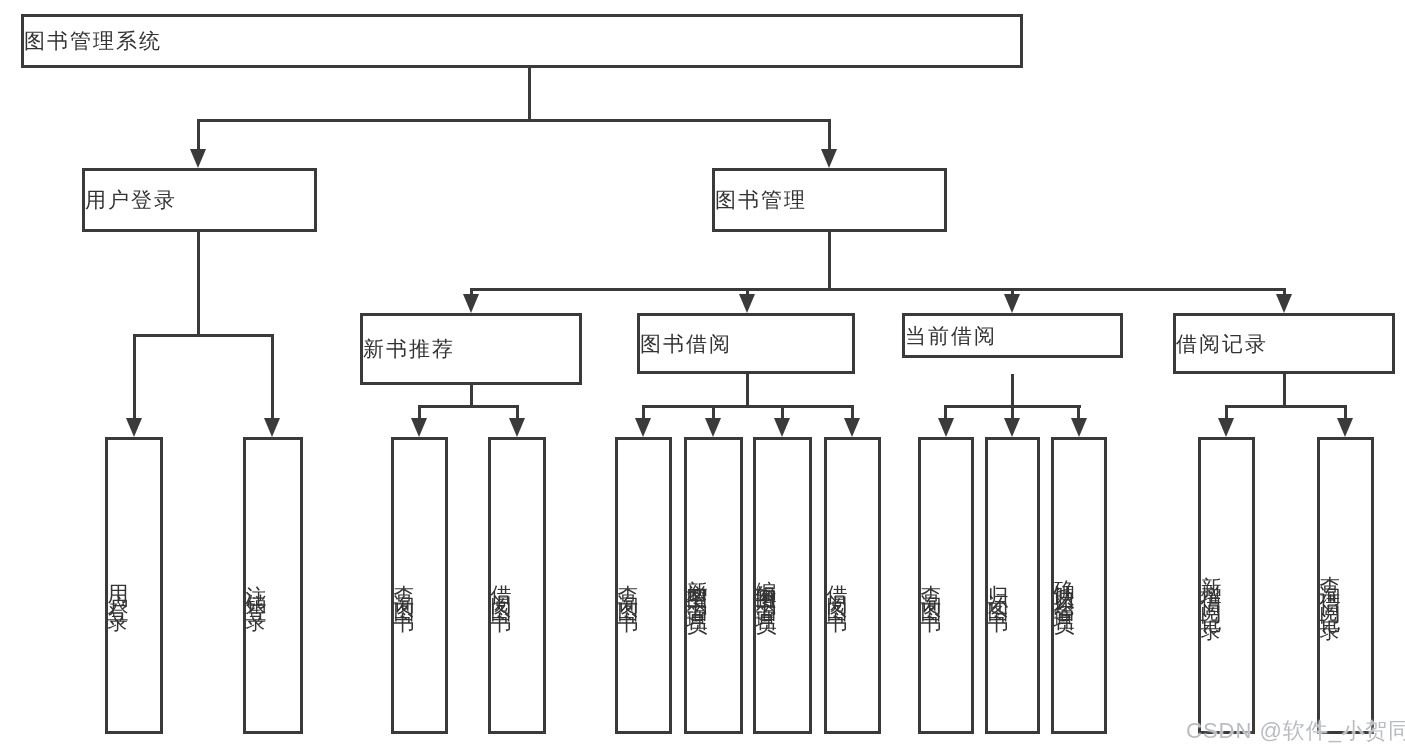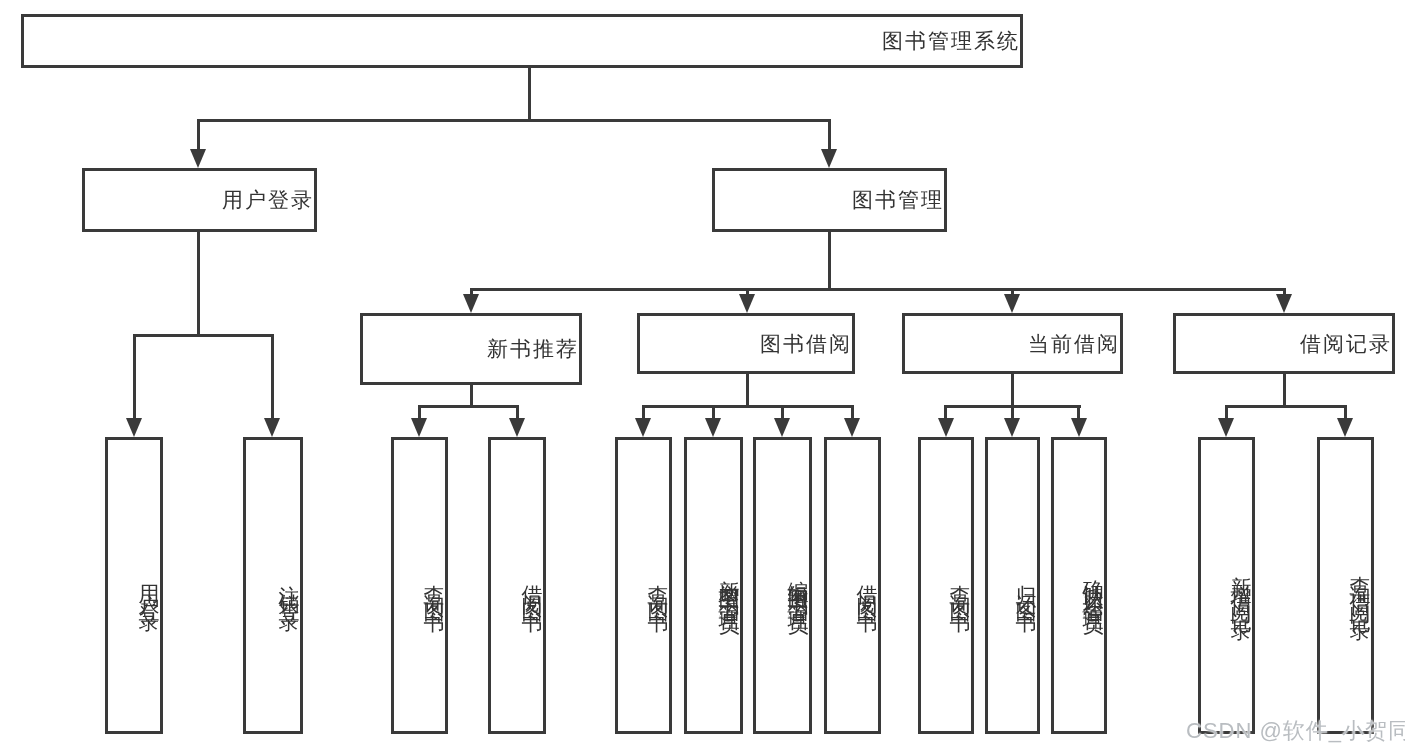--- a/index.html
+++ b/index.html
@@ -2,21 +2,21 @@
 <html><head>
 <meta charset="utf-8">
 <style>
   html,body{margin:0;padding:0;background:#fff;}
   .canvas{
     position:relative;width:1405px;height:747px;background:#fff;
     font-family:"Liberation Sans",sans-serif;overflow:hidden;
   }
   .node{
     position:absolute;box-sizing:border-box;background:#fff;
-    border:3px solid #3a3a3a;display:flex;align-items:center;justify-content:flex-end;
+    border:3px solid #3a3a3a;display:flex;align-items:center;justify-content:flex-start;
     color:#333333;font-size:21px;letter-spacing:2px;z-index:2;
   }
   .vnode span{
     writing-mode:vertical-rl;text-orientation:mixed;
     letter-spacing:9px;line-height:1;display:block;
   }
   .vnode span.tight{letter-spacing:5px;}
   .hline,.vline{position:absolute;background:#3a3a3a;z-index:1;}
   .hline{height:3px;}
   .vline{width:3px;}
@@ -105,21 +105,21 @@
   <div class="node" style="left:712px;top:168px;width:235px;height:64px">
     <span>图书管理</span>
   </div>
 
   <div class="node" style="left:360px;top:313px;width:222px;height:72px">
     <span>新书推荐</span>
   </div>
   <div class="node" style="left:637px;top:313px;width:218px;height:61px">
     <span>图书借阅</span>
   </div>
-  <div class="node" style="left:902px;top:313px;width:221px;height:61px">
+  <div class="node" style="left:902px;top:313px;width:221px;height:45px">
     <span>当前借阅</span>
   </div>
   <div class="node" style="left:1173px;top:313px;width:222px;height:61px">
     <span>借阅记录</span>
   </div>
 
   <div class="node vnode" style="left:105px;top:437px;width:58px;height:297px">
     <span>用户登录</span>
   </div>
   <div class="node vnode" style="left:243px;top:437px;width:60px;height:297px">

